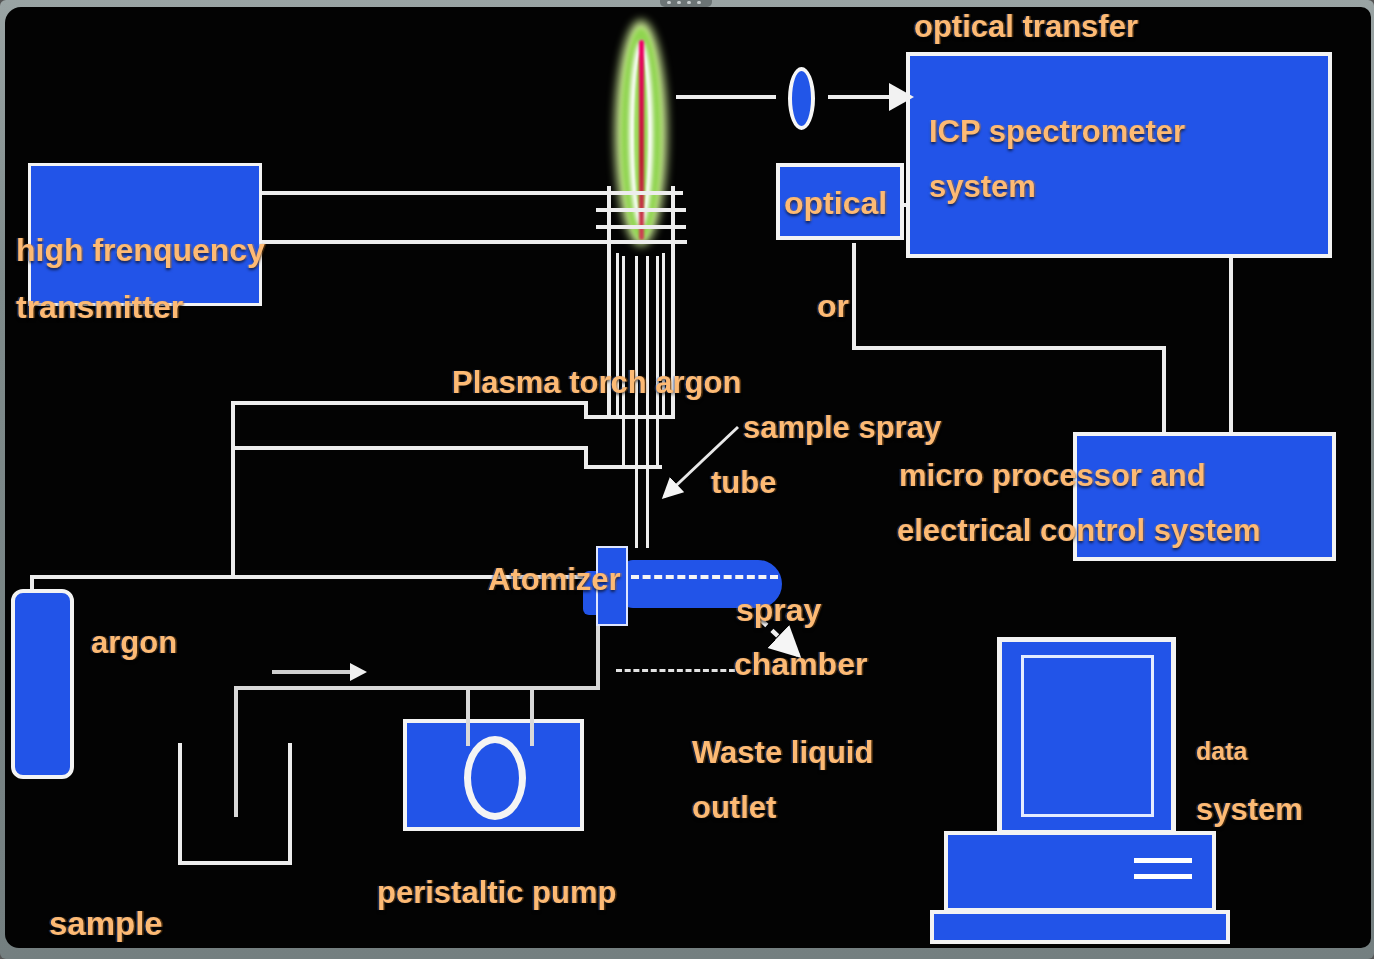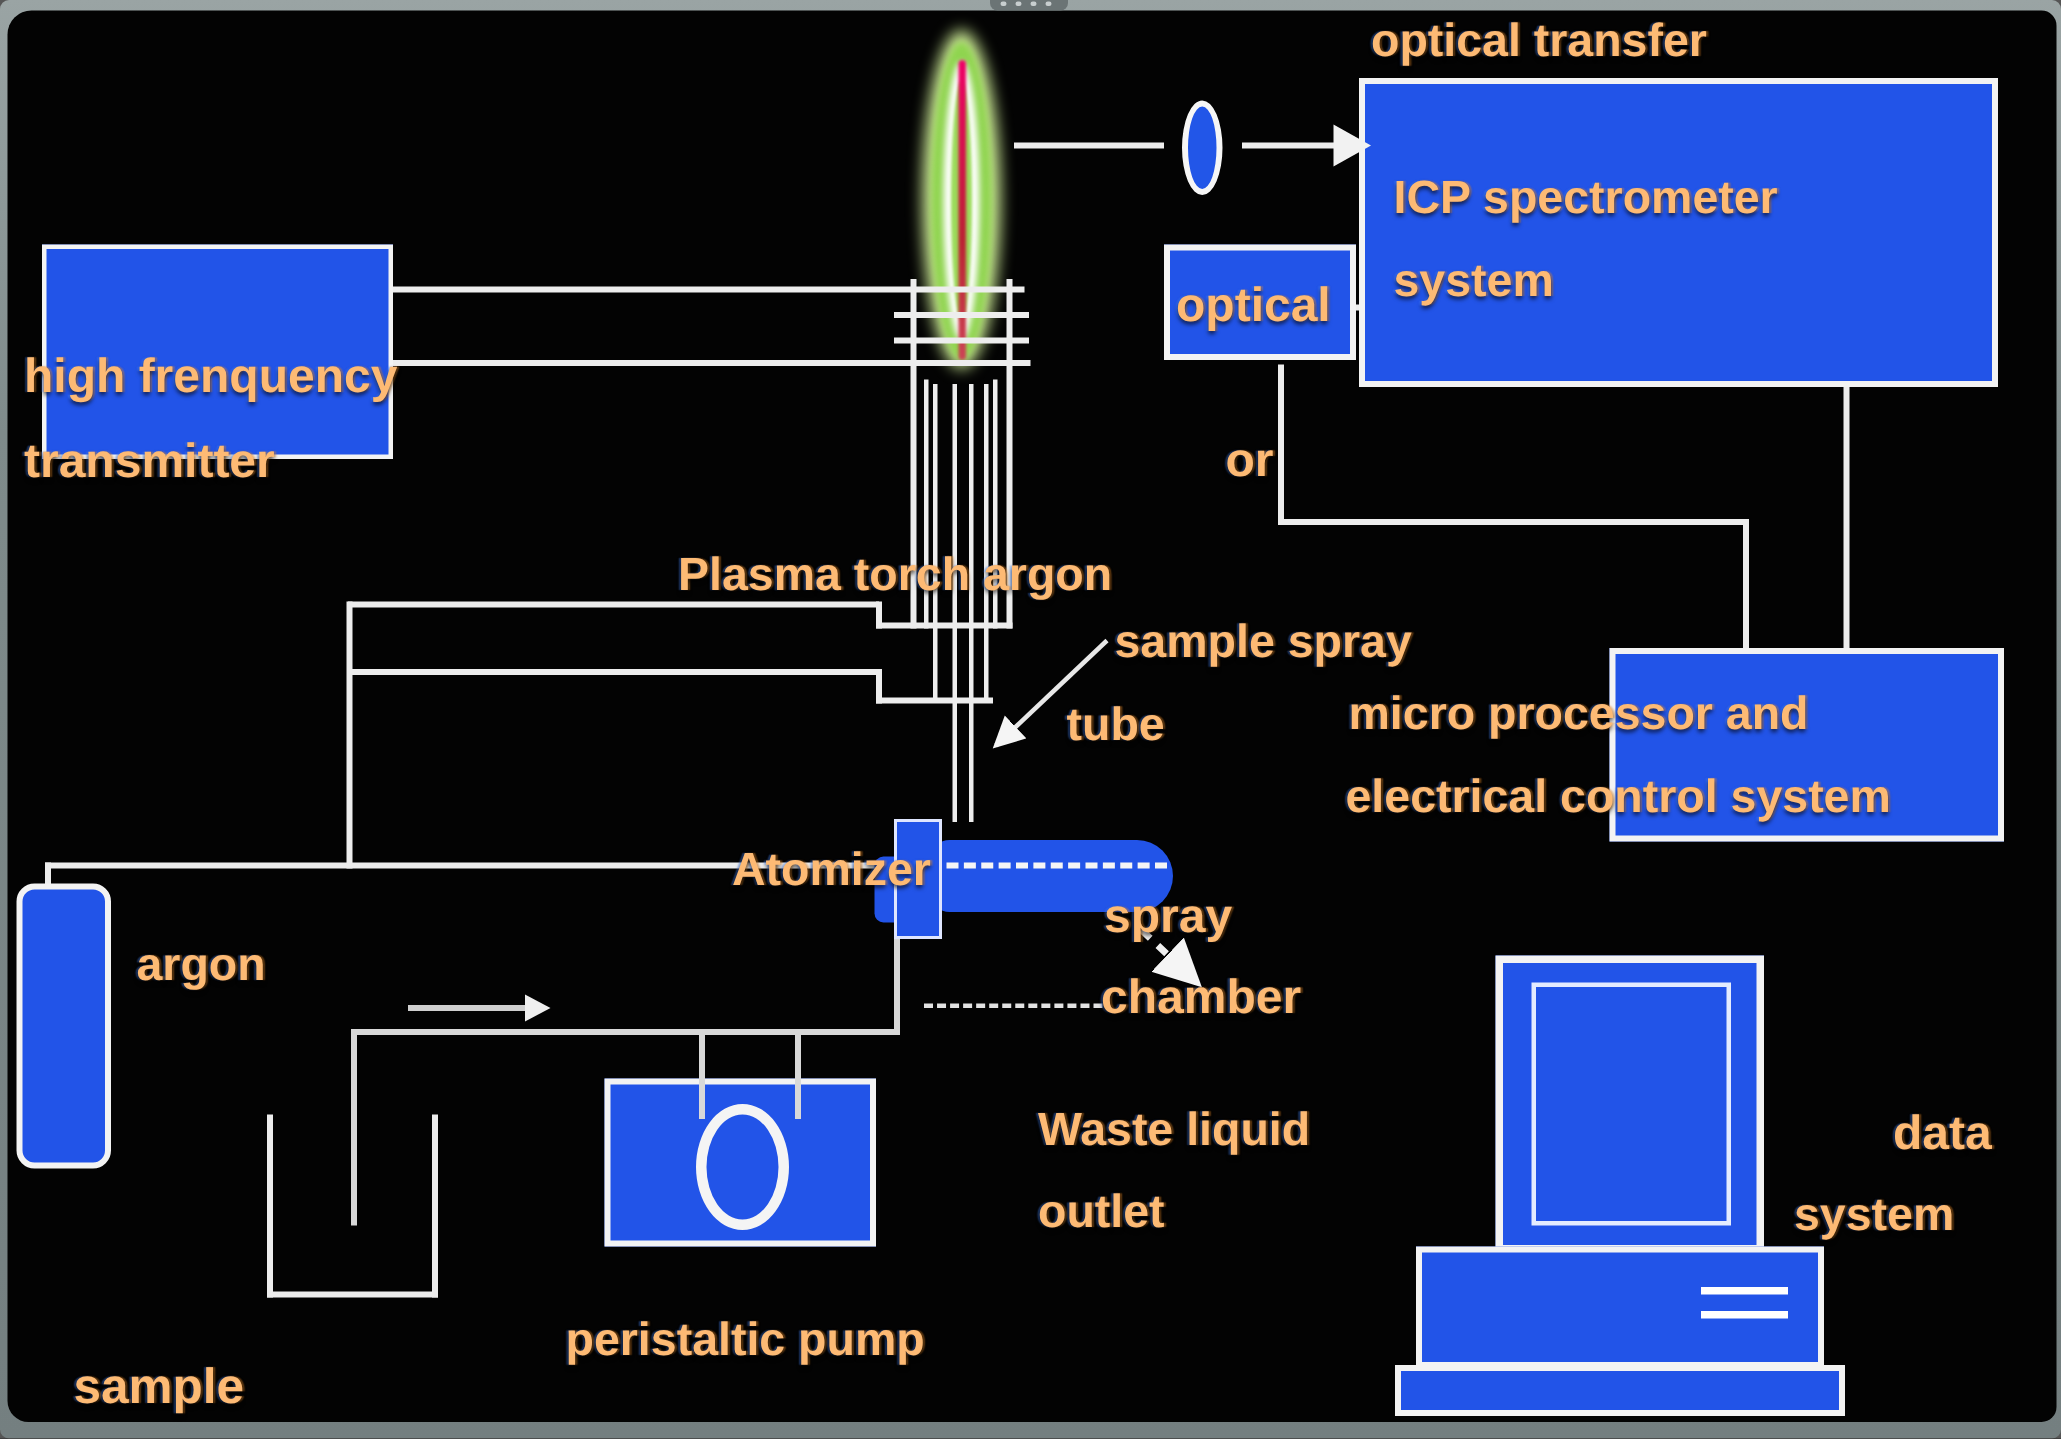--- a/index.html
+++ b/index.html
@@ -147,17 +147,17 @@
   <div class="lbl" style="left:894px;top:452px;font-size:31px;">micro processor and</div>
   <div class="lbl" style="left:892px;top:507px;font-size:31px;">electrical control system</div>
   <div class="lbl" style="left:467px;top:556px;font-size:31px;margin-left:16px;">Atomizer</div>
   <div class="lbl" style="left:731px;top:586px;font-size:32px;text-align:right;">spray</div>
   <div class="lbl" style="left:729px;top:640px;font-size:32px;">chamber</div>
   <div class="lbl" style="left:687px;top:729px;font-size:31px;">Waste liquid</div>
   <div class="lbl" style="left:687px;top:784px;font-size:31px;">outlet</div>
   <div class="lbl" style="left:86px;top:619px;font-size:31px;">argon</div>
   <div class="lbl" style="left:372px;top:869px;font-size:31px;">peristaltic pump</div>
   <div class="lbl" style="left:44px;top:899px;font-size:33px;">sample</div>
-  <div class="lbl" style="left:1257px;top:731px;font-size:32px;">data</div>
+  <div class="lbl" style="left:1191px;top:731px;font-size:25px;">data</div>
   <div class="lbl" style="left:1191px;top:786px;font-size:31px;">system</div>
 
 </div>
 </div>
 
 </body></html>

